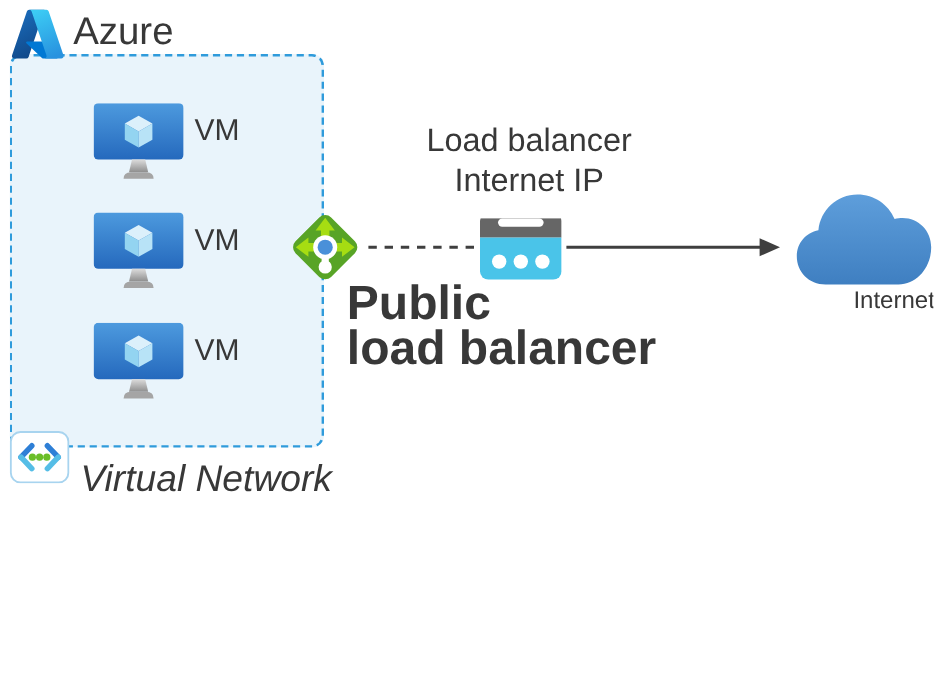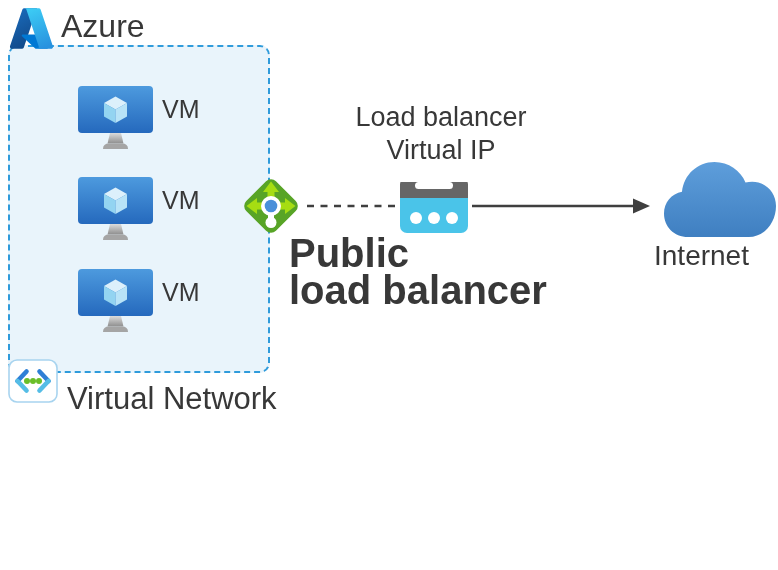--- a/index.html
+++ b/index.html
@@ -67,29 +67,29 @@
   .fe-pill { width: 38px; height: 7px; border-radius: 3.5px; background: #fff; margin: 4.5px auto 0; }
   .fe-body {
     height: 40px; background: var(--frontend-cyan, #4ac4e9);
     display: flex; gap: 6px; justify-content: center; align-items: center;
   }
   .fe-dot { width: 12px; height: 12px; border-radius: 50%; background: #fff; }
 
   
   .cloud-icon { left: 660px; top: 149px; width: 117px; height: 91px; z-index: 3; }
   .internet-label {
-    left: 654px; top: 240px; width: 125px; text-align: left;
-    font-size: 28px; color: var(--text, #383838); z-index: 3;
+    left: 654px; top: 240px; width: 125px; text-align: right;
+    font-size: 20px; color: var(--text, #383838); z-index: 3;
   }
 
   
   .vnet-icon { left: 8px; top: 359px; width: 50px; height: 44px; z-index: 3; }
   .vnet-label {
     left: 67px; top: 381px; font-size: 31px;
-    color: var(--text, #383838); z-index: 3; white-space: nowrap;
+    color: var(--text, #383838); z-index: 3; white-space: nowrap; font-style: italic;
   }
 </style>
 </head>
 <body>
 
 <div class="canvas">
 
   <svg class="abs azure-logo" viewBox="0 0 96 96" aria-hidden="true">
     <defs>
       <linearGradient id="azgA" x1="0" y1="0" x2="0.4" y2="1">
@@ -174,21 +174,21 @@
     <circle cx="32" cy="32" r="6.3" fill="var(--center-dot-blue,#4a90d9)"></circle>
   </svg>
 
   <div class="abs public-lb-label">
     <span style="display:block">Public</span>
     <span style="display:block">load balancer</span>
   </div>
 
   <div class="abs frontend-label">
     <span style="display:block">Load balancer</span>
-    <span style="display:block">Virtual IP</span>
+    <span style="display:block">Internet IP</span>
   </div>
   <div class="abs fe-icon">
     <div class="fe-top">
       <div class="fe-pill"></div>
     </div>
     <div class="fe-body">
       <div class="fe-dot"></div>
       <div class="fe-dot"></div>
       <div class="fe-dot"></div>
     </div>

